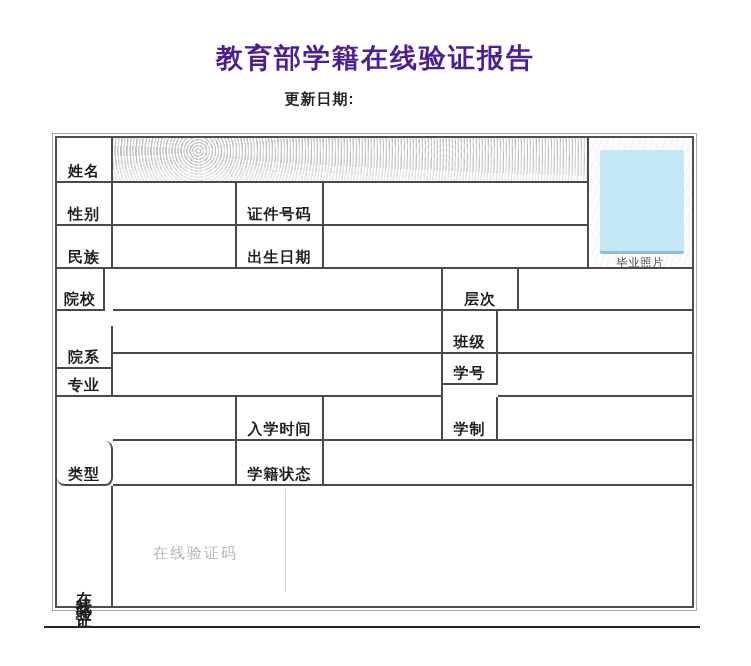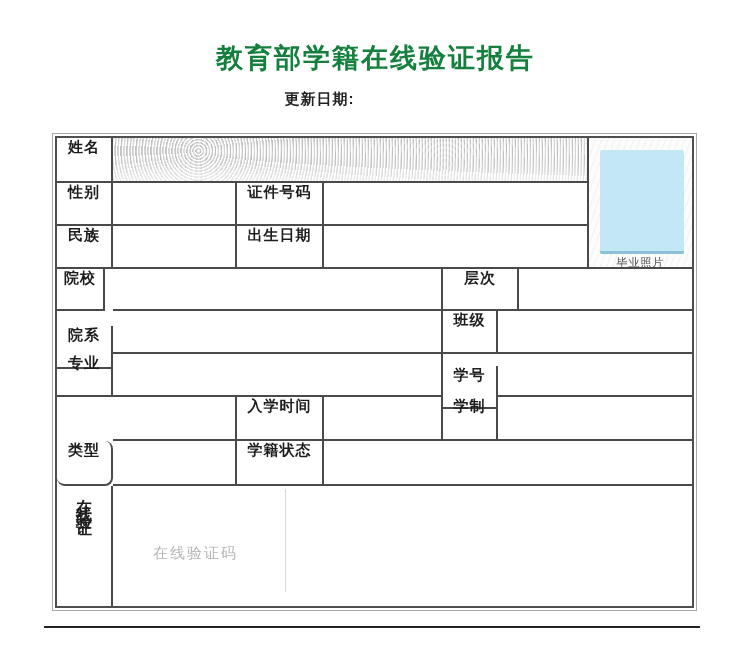--- a/index.html
+++ b/index.html
@@ -7,39 +7,39 @@
     position:relative;
     width:751px;height:666px;
     background:#ffffff;
     font-family:"Liberation Sans","DejaVu Sans",sans-serif;
     color:#1d1d1d;
     overflow:hidden;
   }
   .page-title{
     position:absolute;top:40px;left:0;right:0;
     text-align:center;
-    font-size:27px;font-weight:bold;letter-spacing:2px;color:#15803d;
+    font-size:27px;font-weight:bold;letter-spacing:2px;color:#4c1d95;
   }
   .update-date{
     position:absolute;top:90px;left:0;width:100%;
     text-align:center;transform:translateX(-56px);
     font-size:15px;font-weight:700;letter-spacing:1px;color:#222;
   }
   .report-table{
     position:absolute;left:55px;top:136px;
     width:639px;height:472px;
     border:2px solid #4f4f4f;
     outline:1px solid #a8a8a8;outline-offset:2px;
     box-sizing:border-box;
     background:#fff;
   }
   .cell{
     position:absolute;box-sizing:border-box;
     border-right:2px solid #4a4a4a;border-bottom:2px solid #4a4a4a;
-    display:flex;align-items:flex-start;justify-content:center;
+    display:flex;align-items:flex-end;justify-content:center;
   }
   .cell.no-r{border-right:none;padding-left:40px;}
   .cell.no-b{border-bottom:none;}
   .lbl{
     font-size:15px;font-weight:600;letter-spacing:1px;color:#1d1d1d;
     white-space:nowrap;
   }
   .watermark{
     background-color:#ededed;
     background-image:
@@ -156,21 +156,21 @@
     <div class="cell no-r" style="left:441px;top:173px;width:194px;height:43px;">
       <span></span>
     </div>
 
     <div class="cell" style="left:0;top:216px;width:56px;height:43px;">
       <span class="lbl">专业</span>
     </div>
     <div class="cell" style="left:56px;top:216px;width:330px;height:43px;">
       <span></span>
     </div>
-    <div class="cell" style="left:386px;top:228px;width:55px;height:43px;">
+    <div class="cell" style="left:386px;top:204px;width:55px;height:43px;">
       <span class="lbl">学号</span>
     </div>
     <div class="cell no-r" style="left:441px;top:216px;width:194px;height:43px;">
       <span></span>
     </div>
 
     <div class="cell" style="left:56px;top:259px;width:124px;height:44px;">
       <span></span>
     </div>
     <div class="cell" style="left:180px;top:259px;width:87px;height:44px;">

